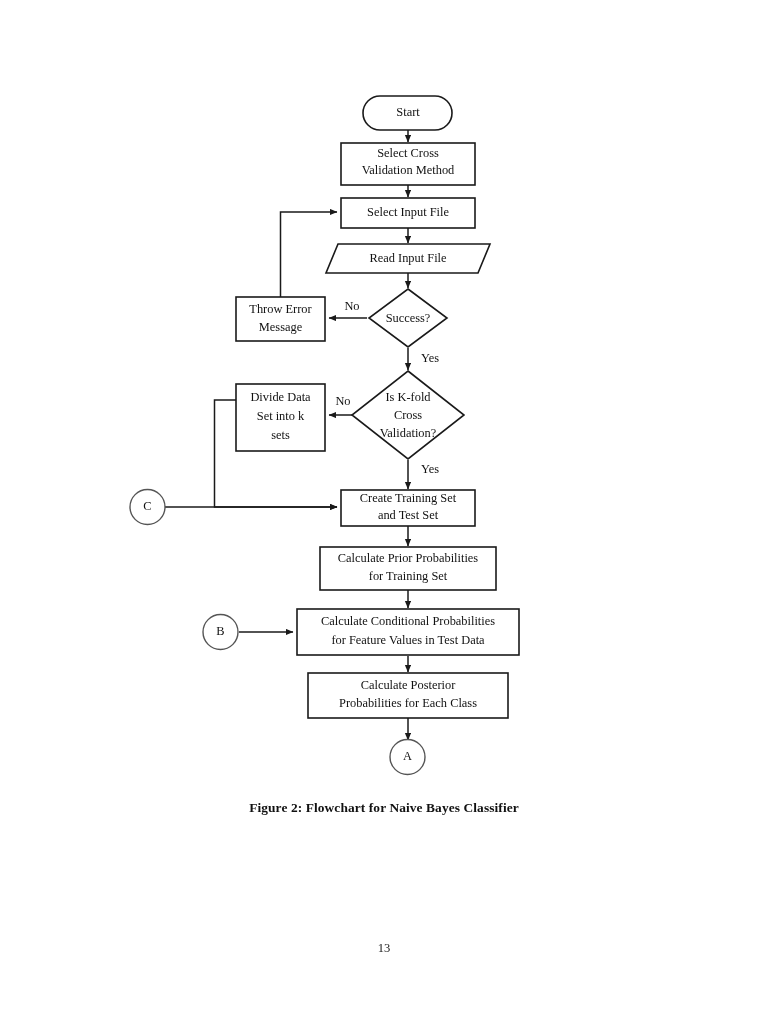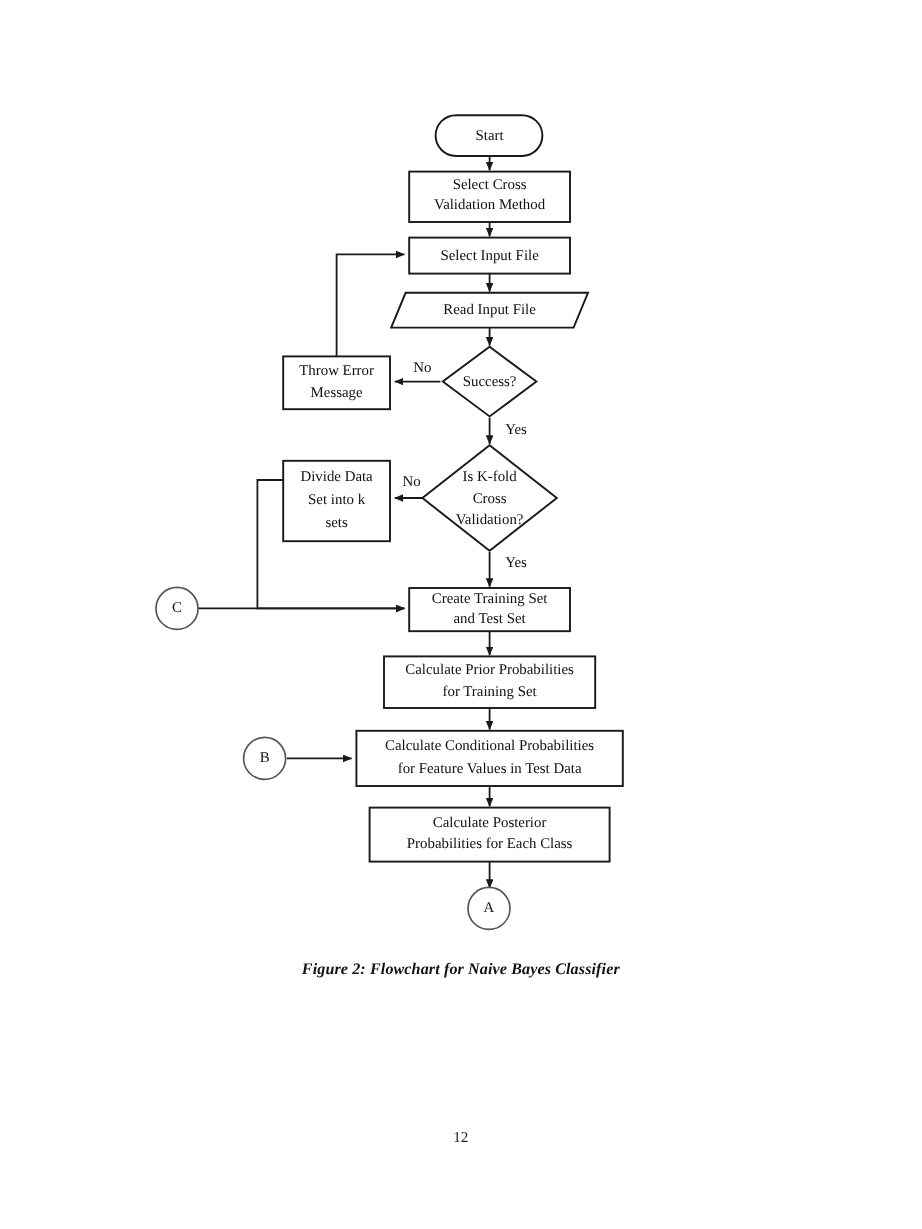--- a/index.html
+++ b/index.html
@@ -67,21 +67,20 @@
     position: absolute;
     left: 0;
     right: 0;
     top: 800px;
     text-align: center;
     font-family: "Liberation Serif", "DejaVu Serif", serif;
     font-size: 13.4px;
     font-weight: bold;
     color: #111111;
     letter-spacing: 0.1px;
-    font-style: italic;
   }
   .page-number {
     position: absolute;
     left: 0;
     right: 0;
     top: 941px;
     text-align: center;
     font-family: "Liberation Serif", "DejaVu Serif", serif;
     font-size: 12.6px;
     color: #222222;
@@ -222,15 +221,15 @@
 
     <g>
       <circle class="connector-shape" cx="147.5" cy="507" r="17.5"></circle>
       <text class="conn-text" x="147.5" y="507.5">C</text>
     </g>
 
   </svg>
 
   <div class="caption">Figure 2: Flowchart for Naive Bayes Classifier</div>
 
-  <div class="page-number">12</div>
+  <div class="page-number">13</div>
 
 </div>
 
 </body></html>

